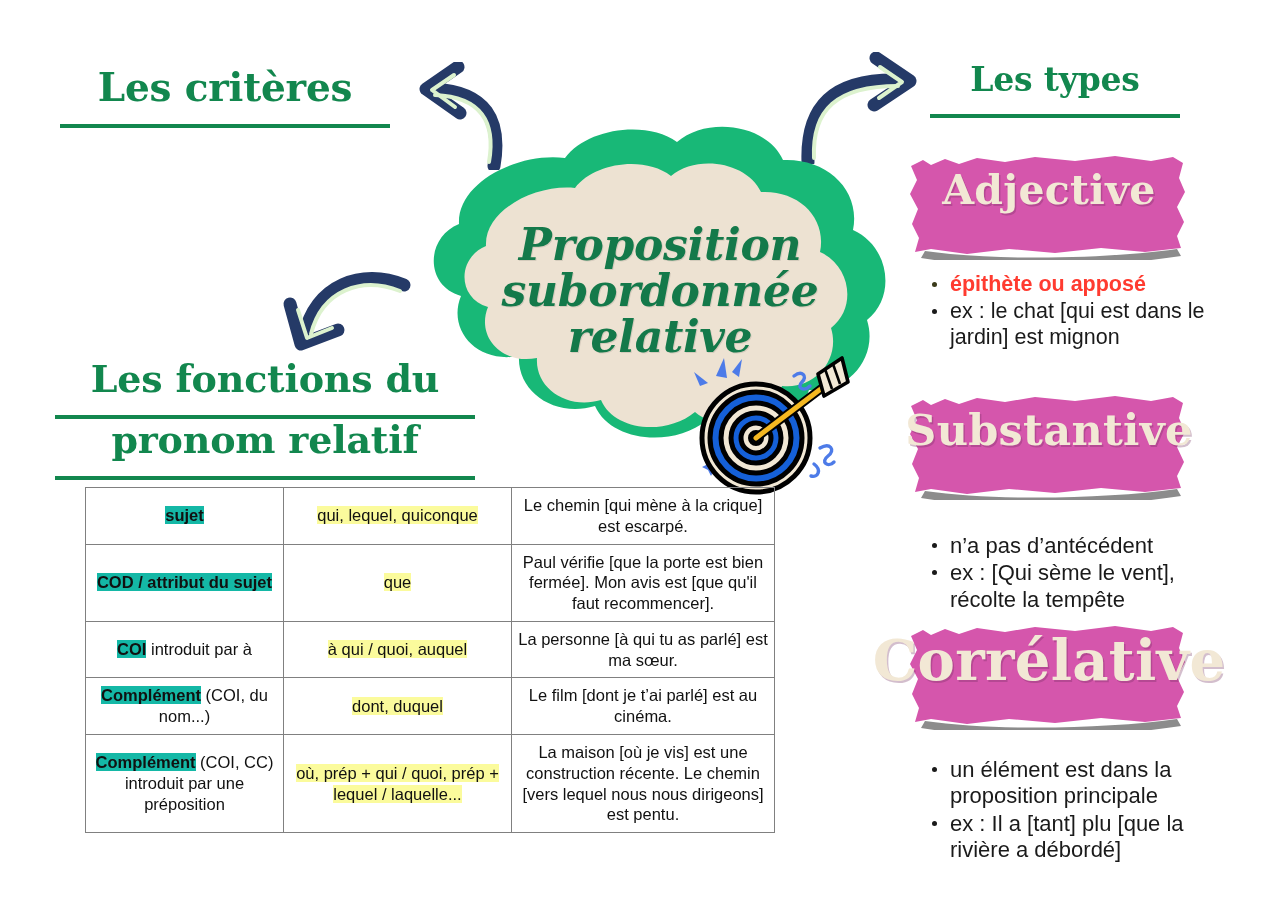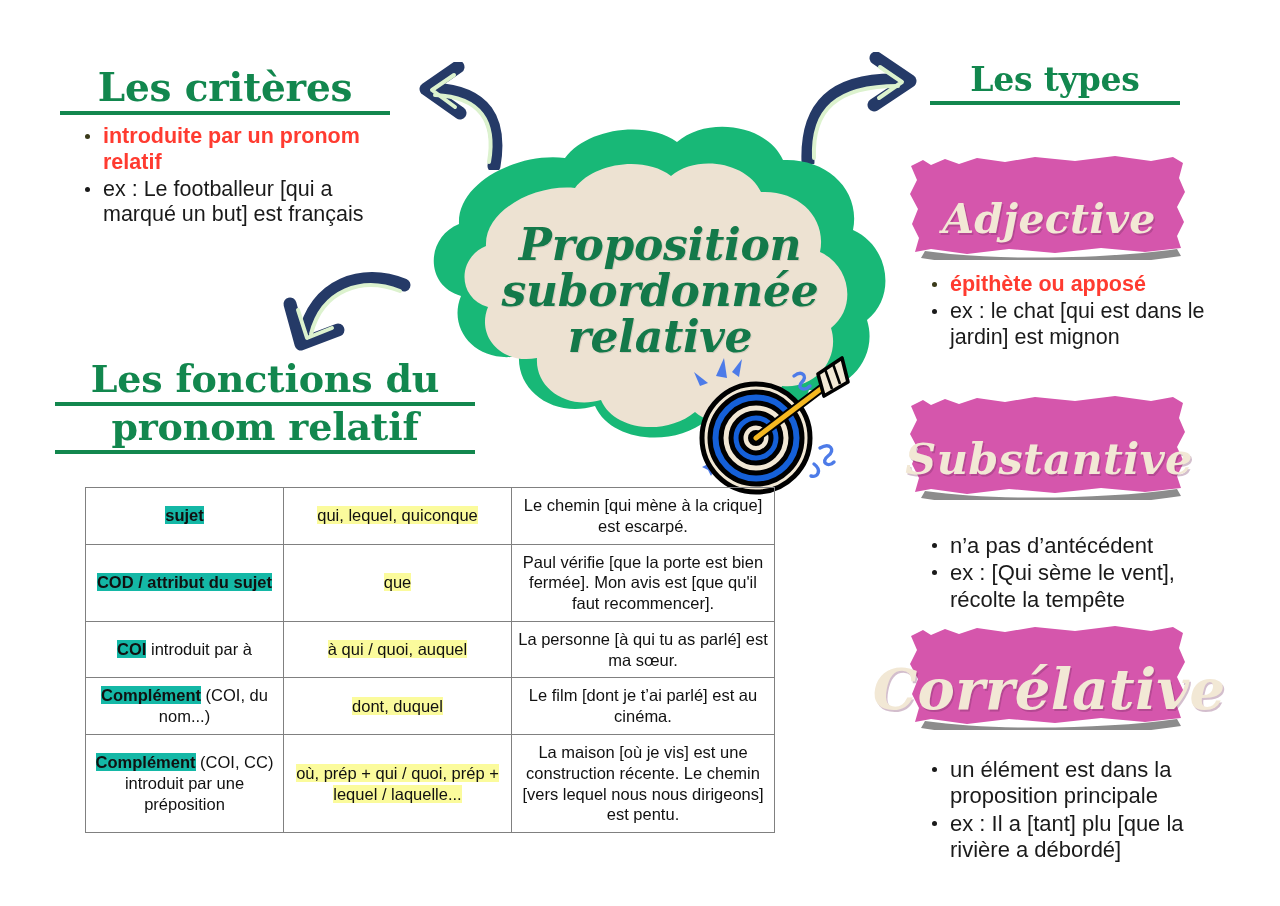--- a/index.html
+++ b/index.html
@@ -14,21 +14,21 @@
   .heading{
     position:absolute;
     font-family:"DejaVu Serif","Liberation Serif",serif;
     font-weight:bold;color:#12874E;
     text-align:center;line-height:1.08;
     letter-spacing:-0.2px;
   }
   .heading .u{
     display:block;
     border-bottom:4px solid #12874E;
-    padding-bottom:3px;
+    padding-bottom:16px;
   }
 
   #h-criteres{left:60px;top:66px;width:330px;font-size:39px;}
   #h-types{left:930px;top:62px;width:250px;font-size:33px;}
   #h-fonctions{left:55px;top:358px;width:420px;font-size:38px;}
 
   
   .bul{position:absolute;margin:0;padding:0;list-style:none;}
   .bul li{
     position:relative;padding-left:25px;margin-bottom:1px;
@@ -69,24 +69,24 @@
   .arrow{position:absolute;}
   .arrow svg{display:block;width:100%;height:100%;}
   #arrow-left{left:382px;top:62px;width:178px;height:108px;}
   #arrow-right{left:792px;top:52px;width:168px;height:112px;}
   #arrow-down{left:282px;top:262px;width:180px;height:120px;}
 
   
   .card{position:absolute;width:288px;height:108px;}
   .card svg{position:absolute;inset:0;width:100%;height:100%;}
   .card .cap{
-    position:absolute;left:0;right:0;top:33px;height:68px;
+    position:absolute;left:0;right:0;top:4px;height:68px;
     display:flex;align-items:center;justify-content:center;
     font-family:"DejaVu Serif","Liberation Serif",serif;
-    font-style:italic;font-weight:bold;
+    font-weight:bold;
     font-size:41px;color:#F2E8D5;
     text-shadow:1.5px 1.5px 0 rgba(110,40,90,.30);
     white-space:nowrap;letter-spacing:0.3px;
   }
   #card-adjective{left:905px;top:152px;}
   #card-substantive{left:905px;top:392px;}
   #card-substantive .cap{font-size:43px;}
   #card-correlative{left:905px;top:622px;}
   #card-correlative .cap{font-size:56px;}
 
@@ -108,24 +108,20 @@
 </style>
 </head>
 <body>
 
 <div class="stage">
 
   <div class="heading" id="h-criteres">
     <span class="u">Les critères</span>
   </div>
 
-  <ul class="bul" id="list-criteres">
-    <li class="hl">introduite par un pronom relatif</li>
-    <li>ex : Le footballeur [qui a marqué un but] est français</li>
-  </ul>
 
   <div class="arrow" id="arrow-left">
     <svg viewBox="0 0 178 108" xmlns="http://www.w3.org/2000/svg">
       <g fill="none" stroke="#253A67" stroke-width="13" stroke-linecap="round" stroke-linejoin="round">
         <path d="M112 104 C 120 58, 104 30, 52 27"></path>
         <path d="M76 5 L 44 27 L 78 51"></path>
       </g>
       <g fill="none" stroke="#DCF2CE" stroke-width="4" stroke-linecap="round" stroke-linejoin="round">
         <path d="M107 100 C 114 60, 99 35, 53 33"></path>
         <path d="M72 13 L 50 28 L 73 45"></path>

